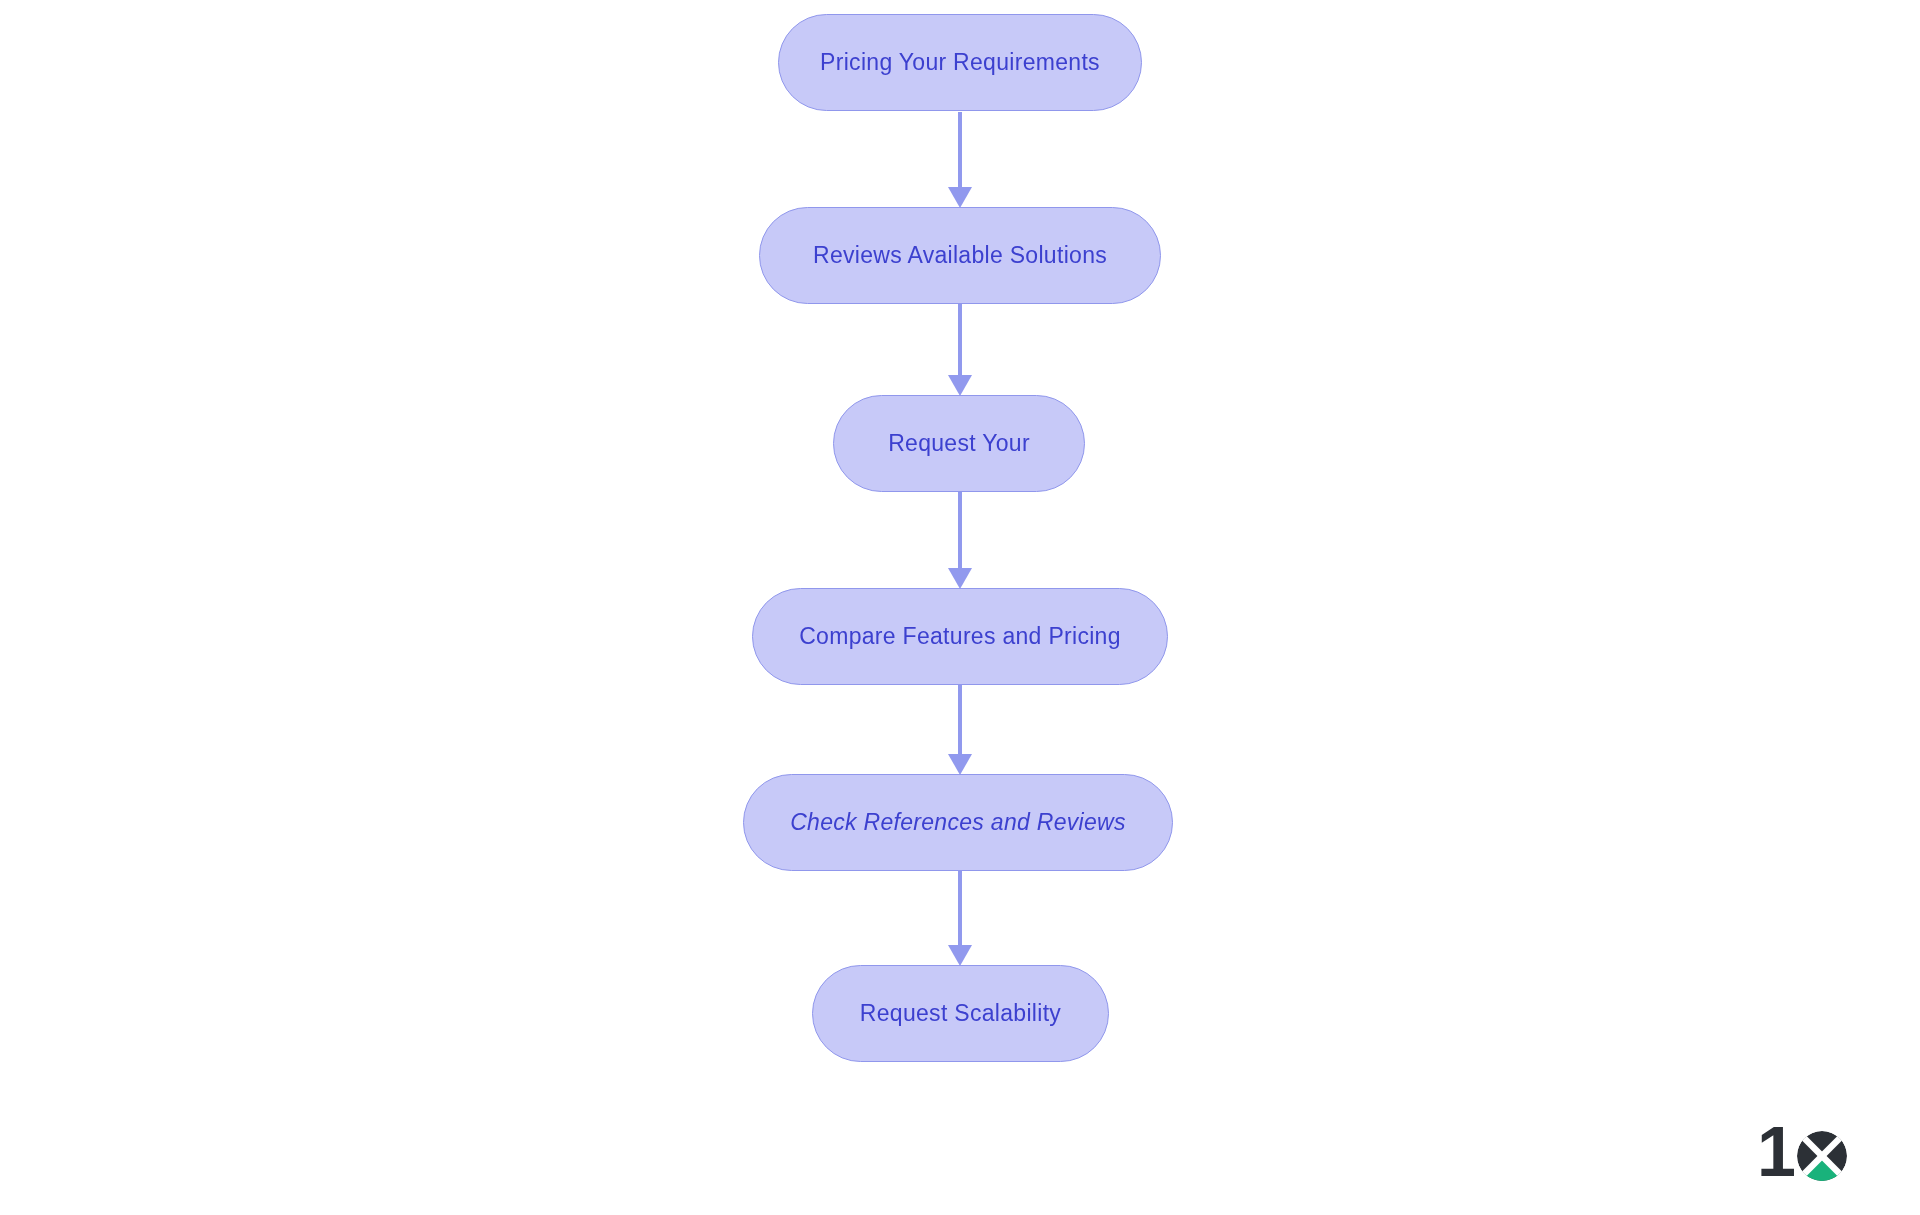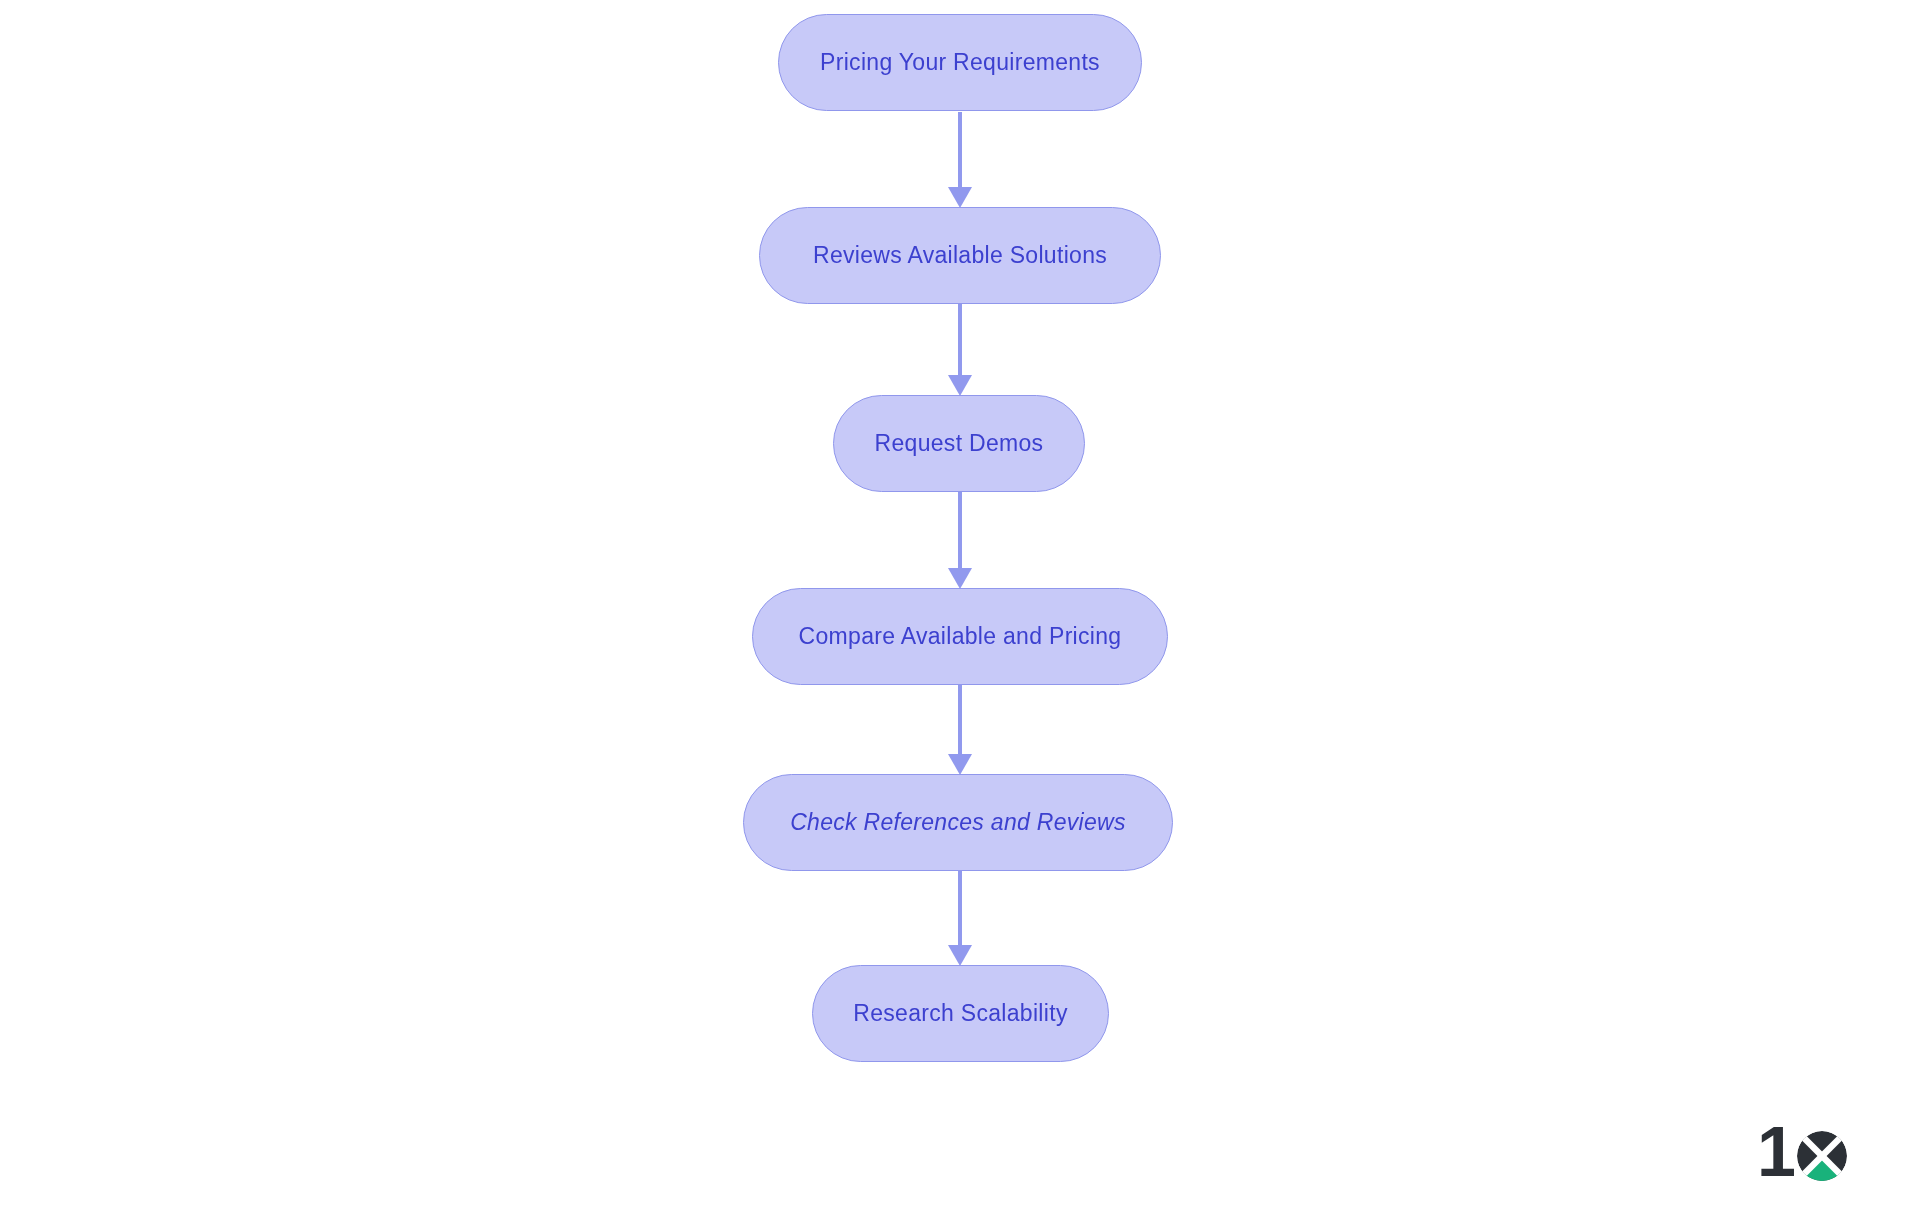--- a/index.html
+++ b/index.html
@@ -105,48 +105,48 @@
   <div class="node n2">
     <span>Reviews Available Solutions</span>
   </div>
 
   <div class="arrow a2">
     <div class="line"></div>
     <div class="head"></div>
   </div>
 
   <div class="node n3">
-    <span>Request Demos</span>
+    <span>Request Your</span>
   </div>
 
   <div class="arrow a3">
     <div class="line"></div>
     <div class="head"></div>
   </div>
 
   <div class="node n4">
-    <span>Compare Available and Pricing</span>
+    <span>Compare Features and Pricing</span>
   </div>
 
   <div class="arrow a4">
     <div class="line"></div>
     <div class="head"></div>
   </div>
 
   <div class="node n5">
     <span>Check References and Reviews</span>
   </div>
 
   <div class="arrow a5">
     <div class="line"></div>
     <div class="head"></div>
   </div>
 
   <div class="node n6">
-    <span>Research Scalability</span>
+    <span>Request Scalability</span>
   </div>
 
   <div class="logo">
     <span class="numeral">1</span>
     <svg width="50" height="50" viewBox="0 0 100 100">
       <defs>
         <clipPath id="logo-circle-clip">
             <circle cx="50" cy="50" r="50"></circle>
           </clipPath>
       </defs>

